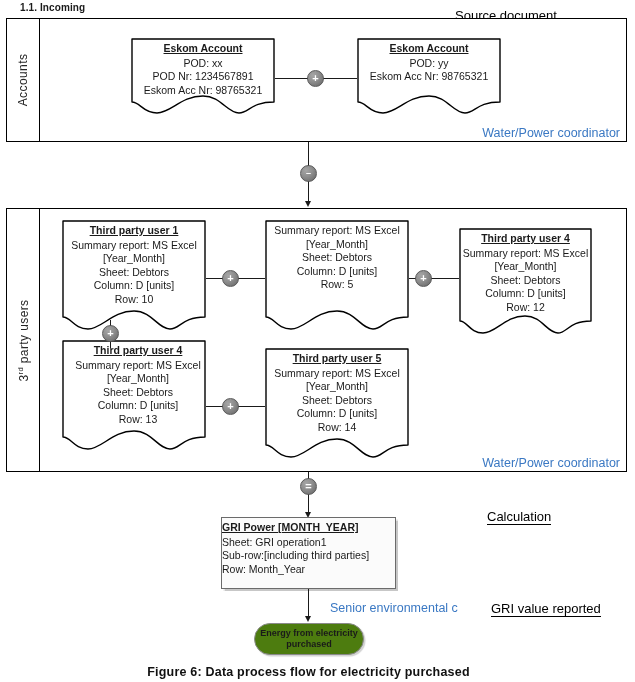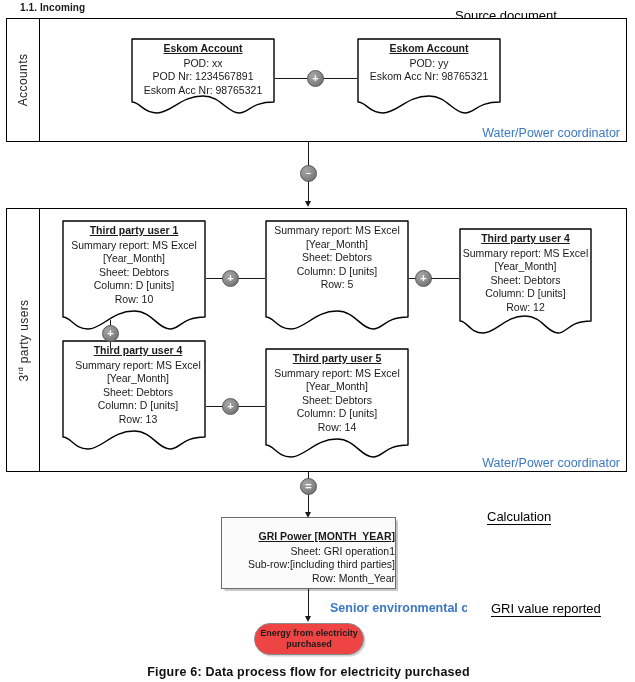--- a/index.html
+++ b/index.html
@@ -105,39 +105,39 @@
     margin-bottom: 1px;
   }
 
   
   .procbox {
     position: absolute;
     border: 1px solid #6b6b6b;
     background: #fbfbfb;
     box-sizing: border-box;
     box-shadow: 1.5px 1.5px 1px rgba(0,0,0,0.22);
-    text-align: right;
+    text-align: left;
     font-size: 10.5px;
     line-height: 13.5px;
     color: #1a1a1a;
-    padding-top: 12px;
+    padding-top: 3px;
   }
   .procbox .doc-title {
     font-weight: bold;
     text-decoration: underline;
     display: block;
     margin-bottom: 1px;
   }
 
   
   .pill {
     position: absolute;
     border: 1px solid #8a8a8a;
     border-radius: 22px;
-    background: #ef4444;
+    background: #4d7c0f;
     box-sizing: border-box;
     box-shadow: 1.5px 1.5px 1px rgba(0,0,0,0.18);
     display: flex;
     align-items: center;
     justify-content: center;
     text-align: center;
     font-size: 9px;
     font-weight: bold;
     line-height: 11px;
     color: #1a1a1a;
@@ -193,21 +193,20 @@
     text-align: center;
     font-size: 12.5px;
     font-weight: bold;
     color: #111111;
     letter-spacing: 0.2px;
   }
 
   .clip-text {
     overflow: hidden;
     white-space: nowrap;
-    font-weight: bold;
   }
 </style>
 </head>
 <body>
 
 <div id="page">
 
   <div class="abs" id="section-heading">1.1. Incoming</div>
 
   <div class="abs phase-label" style="left:455px; top:8px;">Source document</div>

